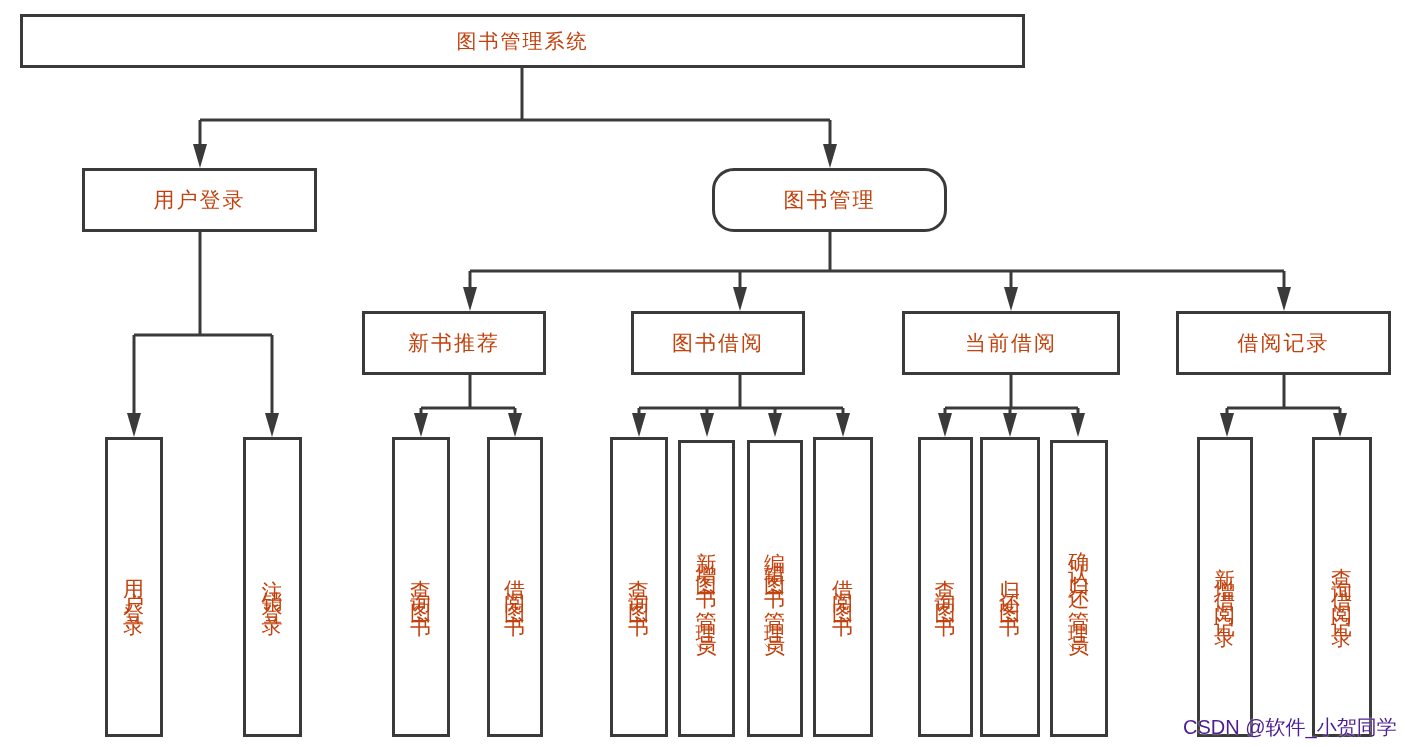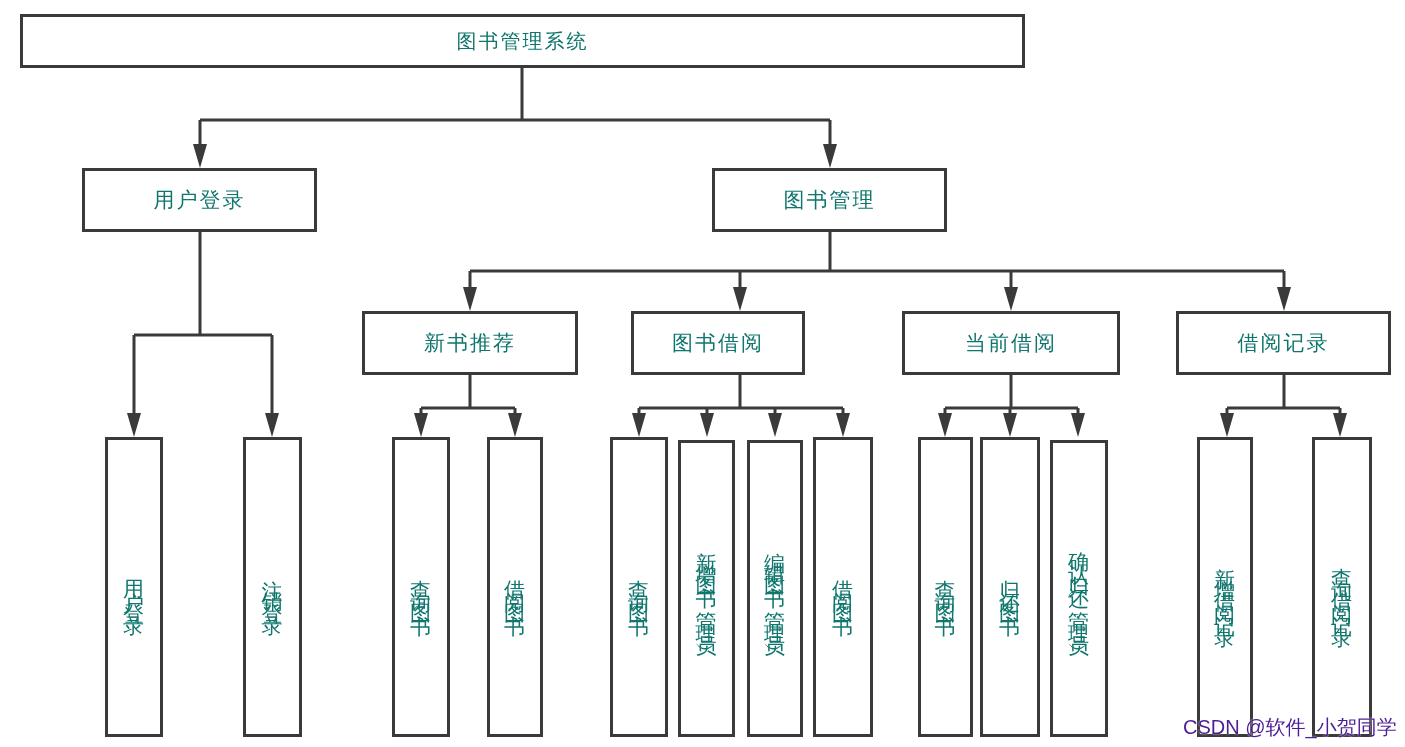--- a/index.html
+++ b/index.html
@@ -2,21 +2,21 @@
 <html><head>
 <meta charset="utf-8">
 <style>
   html,body{margin:0;padding:0;background:#ffffff;}
   #stage{
     position:relative;width:1405px;height:747px;background:#ffffff;
     font-family:"Liberation Sans","DejaVu Sans",sans-serif;overflow:hidden;
   }
   .node{
     position:absolute;box-sizing:border-box;border:3px solid #3a3a3a;background:#ffffff;
-    display:flex;align-items:center;justify-content:center;color:#0f766e;
+    display:flex;align-items:center;justify-content:center;color:#c2410c;
   }
   .h-node{font-size:21px;letter-spacing:2px;white-space:nowrap;}
   .root-node{font-size:20px;letter-spacing:2px;}
   .v-node{
     writing-mode:vertical-rl;text-orientation:mixed;
     font-size:21px;letter-spacing:12px;line-height:1;
   }
   #connectors{position:absolute;left:0;top:0;z-index:1;}
   .node{z-index:2;}
   .shaft{stroke:#3a3a3a;stroke-width:3;fill:none;}
@@ -90,23 +90,23 @@
     <path class="shaft" d="M1227,408 H1340"></path>
     <path class="shaft" d="M1227,408 V415"></path>
     <polygon class="head" points="1220,413 1234,413 1227,437"></polygon>
     <path class="shaft" d="M1340,408 V415"></path>
     <polygon class="head" points="1333,413 1347,413 1340,437"></polygon>
   </svg>
 
   <div class="node root-node" style="left:20px;top:14px;width:1005px;height:54px;">图书管理系统</div>
 
   <div class="node h-node" style="left:82px;top:168px;width:235px;height:64px;">用户登录</div>
-  <div class="node h-node" style="left:712px;top:168px;width:235px;height:64px;">图书管理</div>
+  <div class="node h-node" style="left:712px;top:168px;width:235px;height:64px;border-radius:22px;">图书管理</div>
 
-  <div class="node h-node" style="left:362px;top:311px;width:216px;height:64px;">新书推荐</div>
+  <div class="node h-node" style="left:362px;top:311px;width:184px;height:64px;">新书推荐</div>
   <div class="node h-node" style="left:631px;top:311px;width:174px;height:64px;">图书借阅</div>
   <div class="node h-node" style="left:902px;top:311px;width:218px;height:64px;">当前借阅</div>
   <div class="node h-node" style="left:1176px;top:311px;width:215px;height:64px;">借阅记录</div>
 
   <div class="node v-node" style="left:105px;top:437px;width:58px;height:300px;">用户登录</div>
   <div class="node v-node" style="left:243px;top:437px;width:59px;height:300px;">注销登录</div>
 
   <div class="node v-node" style="left:392px;top:437px;width:58px;height:300px;">查询图书</div>
   <div class="node v-node" style="left:487px;top:437px;width:56px;height:300px;">借阅图书</div>
 

